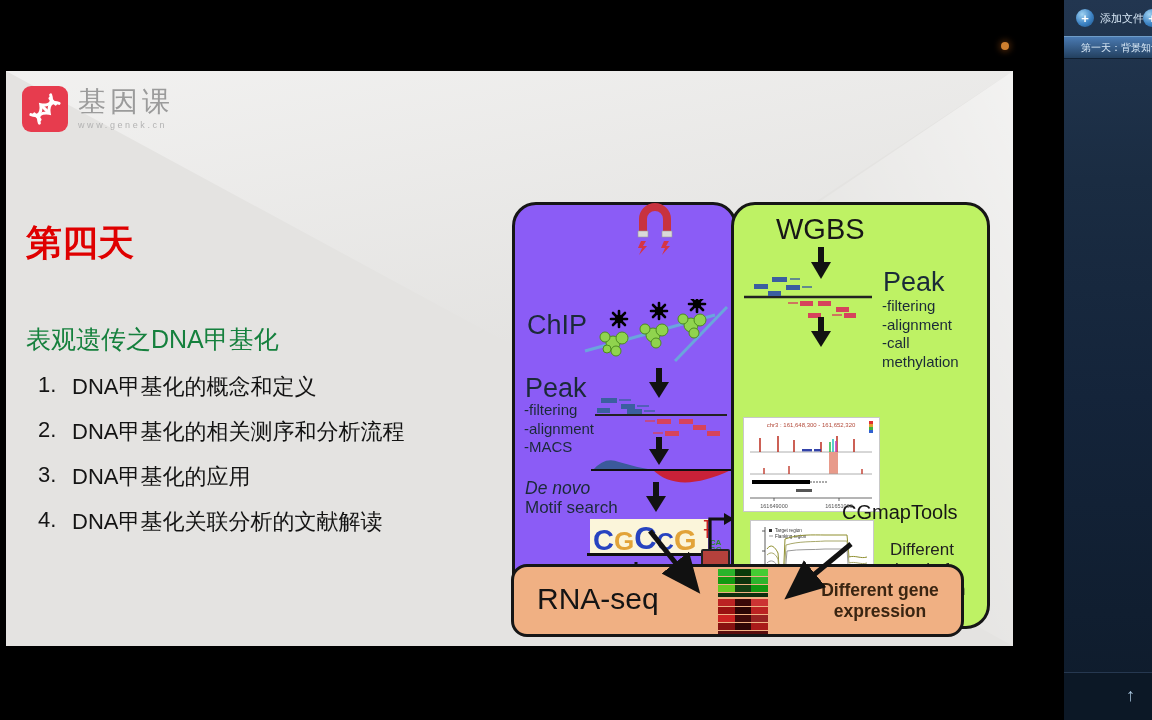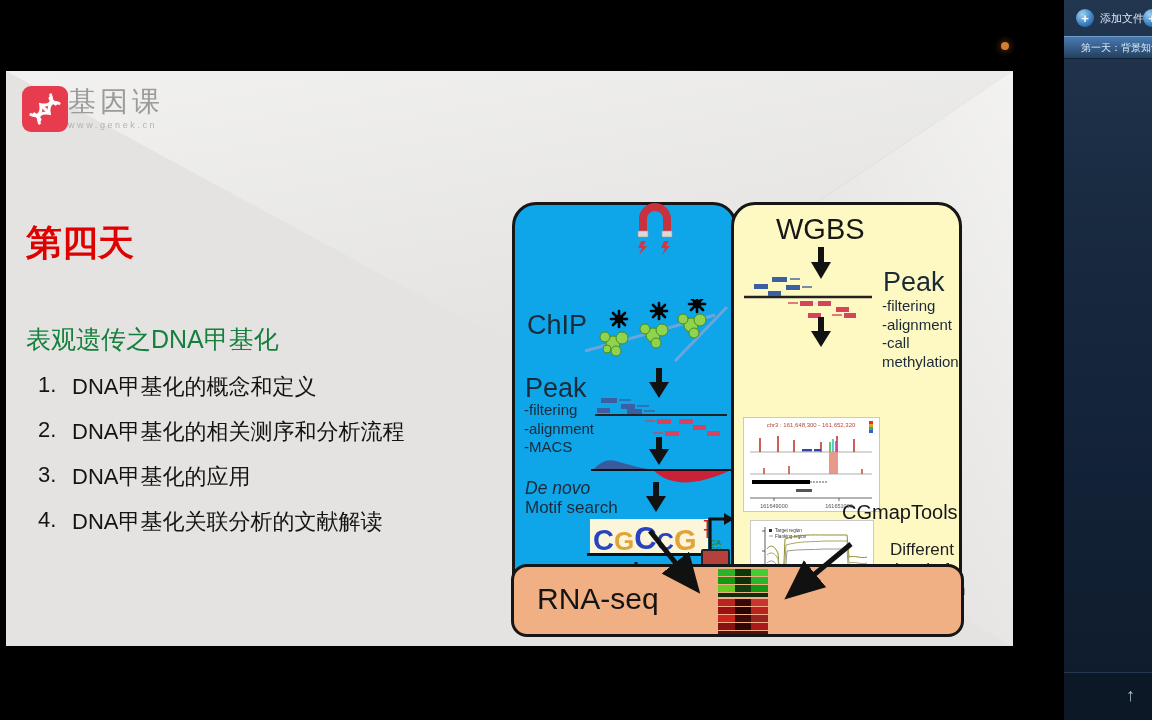--- a/index.html
+++ b/index.html
@@ -9,33 +9,33 @@
   #slide{position:absolute;left:6px;top:71px;width:1007px;height:575px;background:#e4e3e1;overflow:hidden;}
   .facet1{position:absolute;right:0;top:0;width:520px;height:575px;
           background:linear-gradient(245deg,rgba(255,255,255,.55) 0%,rgba(255,255,255,0) 45%);
           clip-path:polygon(100% 0,100% 100%,10% 55%);}
   .facet2{position:absolute;left:0;top:0;width:1007px;height:300px;
           background:linear-gradient(170deg,rgba(255,255,255,.5),rgba(0,0,0,.02));
           clip-path:polygon(0 0,100% 0,55% 100%);}
   
   #logo{position:absolute;left:16px;top:15px;display:flex;}
   #logo-icon{width:46px;height:46px;border-radius:9px;background:#e73c4e;display:flex;align-items:center;justify-content:center;}
-  #logo-txt{}
+  #logo-txt{margin-left:10px;}
   #logo-name{font-size:28px;color:#9b9b9b;letter-spacing:4px;line-height:32px;}
   #logo-url{font-size:9px;color:#b3b3b3;letter-spacing:2.6px;margin-top:2px;}
   #slide-title{position:absolute;left:300px;top:76px;width:400px;text-align:center;font-size:42px;font-weight:600;color:#3c3c3c;}
   #day-label{position:absolute;left:20px;top:148px;font-size:36px;font-weight:bold;color:#df0000;}
   #topic{position:absolute;left:20px;top:252px;font-size:25px;font-weight:normal;color:#15803d;text-align:center;}
   #agenda{position:absolute;left:32px;top:301px;}
   .ag-item{display:flex;height:28px;margin-bottom:17px;font-size:22px;color:#141414;}
   .ag-num{width:34px;}
   
   .panel{position:absolute;border:3px solid #161616;box-sizing:border-box;}
-  #chip-panel{left:506px;top:131px;width:225px;height:428px;background:#0ea5e9;border-radius:24px;}
-  #wgbs-panel{left:725px;top:131px;width:231px;height:427px;background:#fef9c3;border-radius:24px;}
+  #chip-panel{left:506px;top:131px;width:225px;height:428px;background:#8b5cf6;border-radius:24px;}
+  #wgbs-panel{left:725px;top:131px;width:259px;height:427px;background:#bef264;border-radius:24px;}
   #rna-panel{left:505px;top:493px;width:453px;height:73px;background:#f0b083;border-radius:16px;}
   .p-abs{position:absolute;}
   .big-label{font-size:27px;color:#1b2a38;}
   .steps{font-size:15px;line-height:18.5px;color:#1b2a38;}
   .ital{font-style:italic;}
   #seq-logo{position:absolute;left:75px;top:314px;width:118px;height:34px;background:#fbf5da;display:flex;align-items:flex-end;padding-left:3px;box-sizing:border-box;}
   #seq-logo span{font-weight:bold;line-height:.9;}
   .sl0{color:#2743c0;font-size:29px;}
   .sl1{color:#e2a338;font-size:26px;}
   .sl2{color:#2743c0;font-size:31px;}
@@ -394,20 +394,21 @@
             <rect x="33" y="38" width="17" height="7" fill="#bb2222"></rect>
           <rect x="0" y="46" width="17" height="7" fill="#cc2222"></rect>
             <rect x="17" y="46" width="16" height="7" fill="#400a0a"></rect>
             <rect x="33" y="46" width="17" height="7" fill="#992222"></rect>
           <rect x="0" y="54" width="17" height="7" fill="#881111"></rect>
             <rect x="17" y="54" width="16" height="7" fill="#300606"></rect>
             <rect x="33" y="54" width="17" height="7" fill="#aa1a1a"></rect>
           <rect x="0" y="62" width="50" height="3" fill="#5a0d0d"></rect>
         </g>
       </svg>
+      <div class="p-abs" style="left:285px;top:13px;width:162px;font-size:17.5px;font-weight:bold;color:#3a2512;text-align:center;line-height:21px;">Different gene expression</div>
     </div>
   </div>
 
   <svg id="flow-arrows" width="1152" height="720">
     <defs>
         <marker id="ah" markerWidth="9" markerHeight="8" refX="6" refY="3.5" orient="auto">
           <polygon points="0,0 8,3.5 0,7" fill="#111"></polygon>
         </marker>
       </defs>
     <line x1="650" y1="531" x2="694" y2="586" stroke="#111" stroke-width="5" marker-end="url(#ah)"></line>

